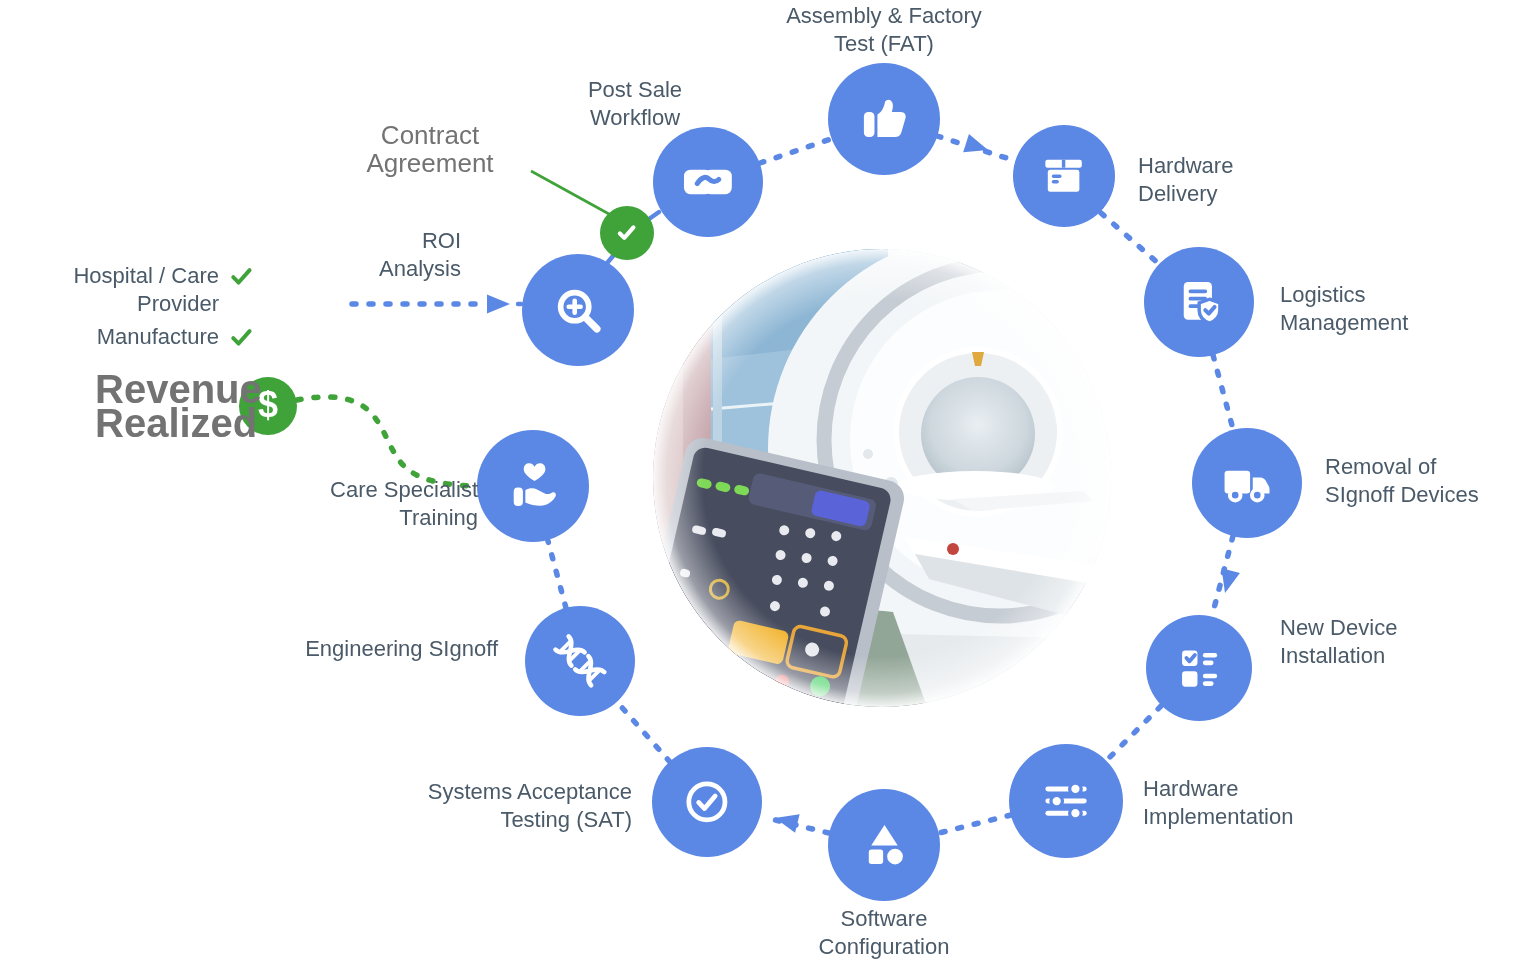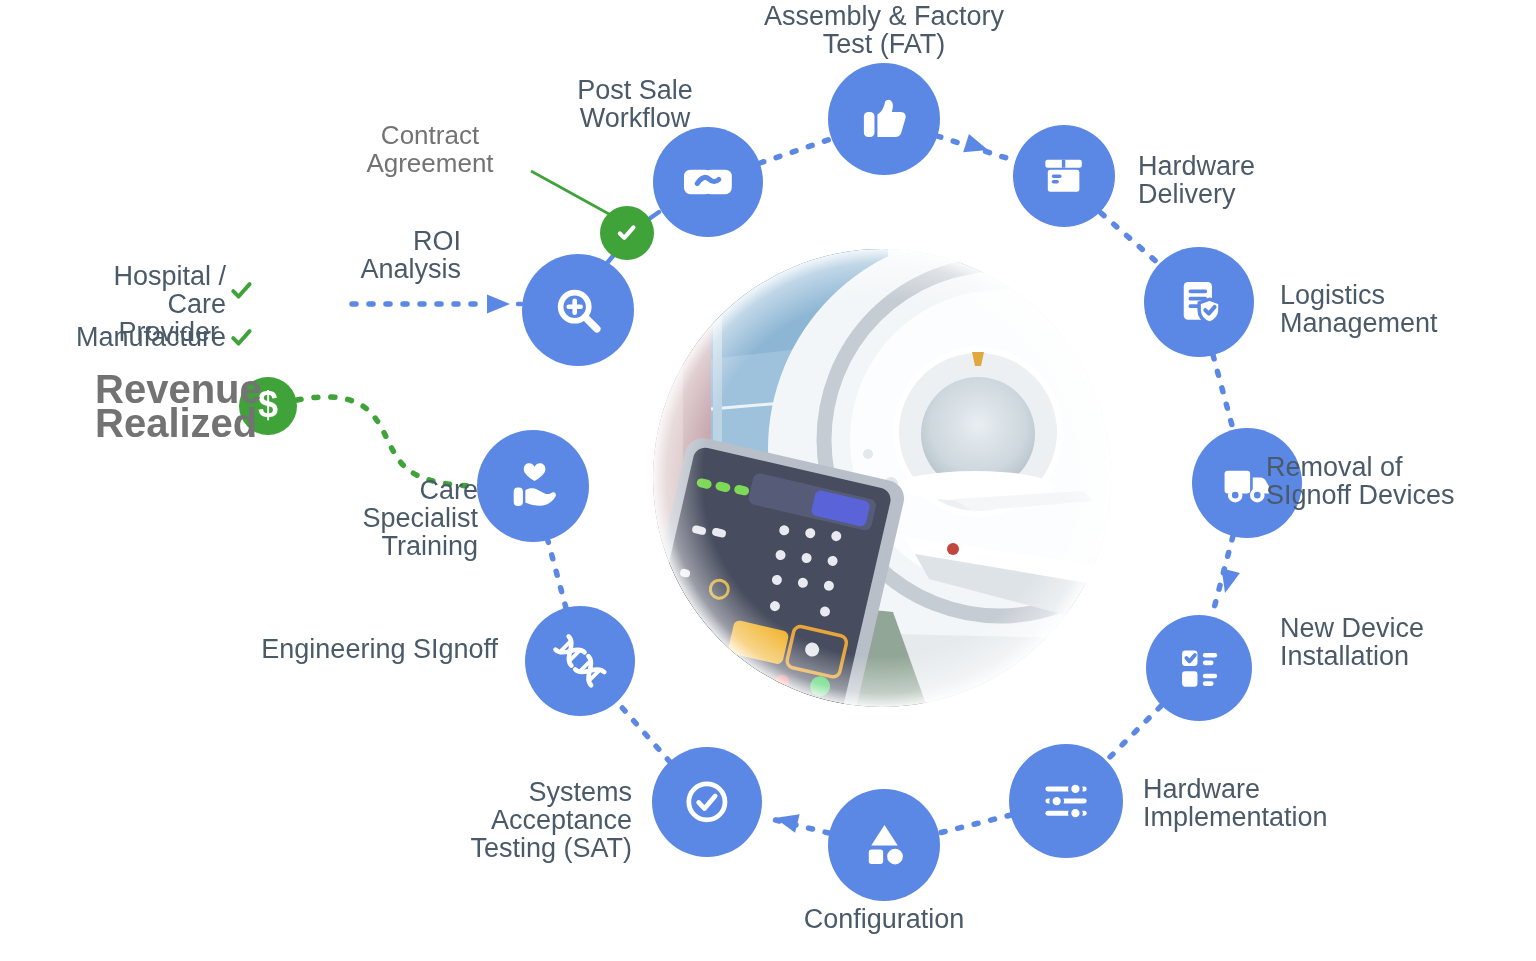--- a/index.html
+++ b/index.html
@@ -3,28 +3,28 @@
 <meta charset="utf-8">
 <style>
   html,body{margin:0;padding:0;background:#ffffff;}
   .stage{position:relative;width:1536px;height:961px;background:#fff;overflow:hidden;
          font-family:"Liberation Sans", sans-serif;}
   .layer{position:absolute;left:0;top:0;pointer-events:none;}
   .node{position:absolute;border-radius:50%;background:#5B87E5;display:flex;
         align-items:center;justify-content:center;}
   .node svg{width:58%;height:58%;}
   .node.green{background:#3FA339;}
-  .lbl{position:absolute;color:#4A5A68;font-size:27px;line-height:28px;font-weight:500;}
+  .lbl{position:absolute;color:#4A5A68;font-size:22px;line-height:28px;font-weight:500;}
   .lbl .ln{display:block;}
   .lbl.center{text-align:center;}
   .lbl.right{text-align:right;}
   .lbl.left{text-align:left;}
   .lbl.greentxt{color:#737373;}
   .lbl.revenue{font-size:40px;line-height:34px;font-weight:700;}
-  .chkrow{display:flex;align-items:center;justify-content:flex-end;gap:2px;}
+  .chkrow{display:flex;align-items:center;justify-content:flex-end;gap:9px;}
   .chk{width:28px;height:28px;flex:0 0 auto;}
   .dollar{color:#fff;font-size:36px;font-weight:700;line-height:1;transform:translateY(-1px);}
   .photo{position:absolute;}
 </style>
 </head>
 <body>
 
 <div class="stage">
 
   <svg class="layer" width="1536" height="961" viewBox="0 0 1536 961">
@@ -334,34 +334,35 @@
   <div class="lbl right" style="left:255px;top:635px;width:243px">
     <span class="ln">Engineering SIgnoff</span>
   </div>
 
   <div class="lbl right" style="left:390px;top:778px;width:242px">
     <span class="ln">Systems Acceptance</span>
     <span class="ln">Testing (SAT)</span>
   </div>
 
   <div class="lbl center" style="left:764px;top:905px;width:240px">
+    <span class="ln">Software</span>
     <span class="ln">Configuration</span>
   </div>
 
   <div class="lbl left" style="left:1143px;top:775px;width:220px">
     <span class="ln">Hardware</span>
     <span class="ln">Implementation</span>
   </div>
 
   <div class="lbl left" style="left:1280px;top:614px;width:200px">
     <span class="ln">New Device</span>
     <span class="ln">Installation</span>
   </div>
 
-  <div class="lbl left" style="left:1266px;top:453px;width:205px">
+  <div class="lbl left" style="left:1325px;top:453px;width:205px">
     <span class="ln">Removal of</span>
     <span class="ln">SIgnoff Devices</span>
   </div>
 
   <div class="lbl left" style="left:1280px;top:281px;width:200px">
     <span class="ln">Logistics</span>
     <span class="ln">Management</span>
   </div>
 
   <div class="lbl left" style="left:1138px;top:152px;width:180px">

